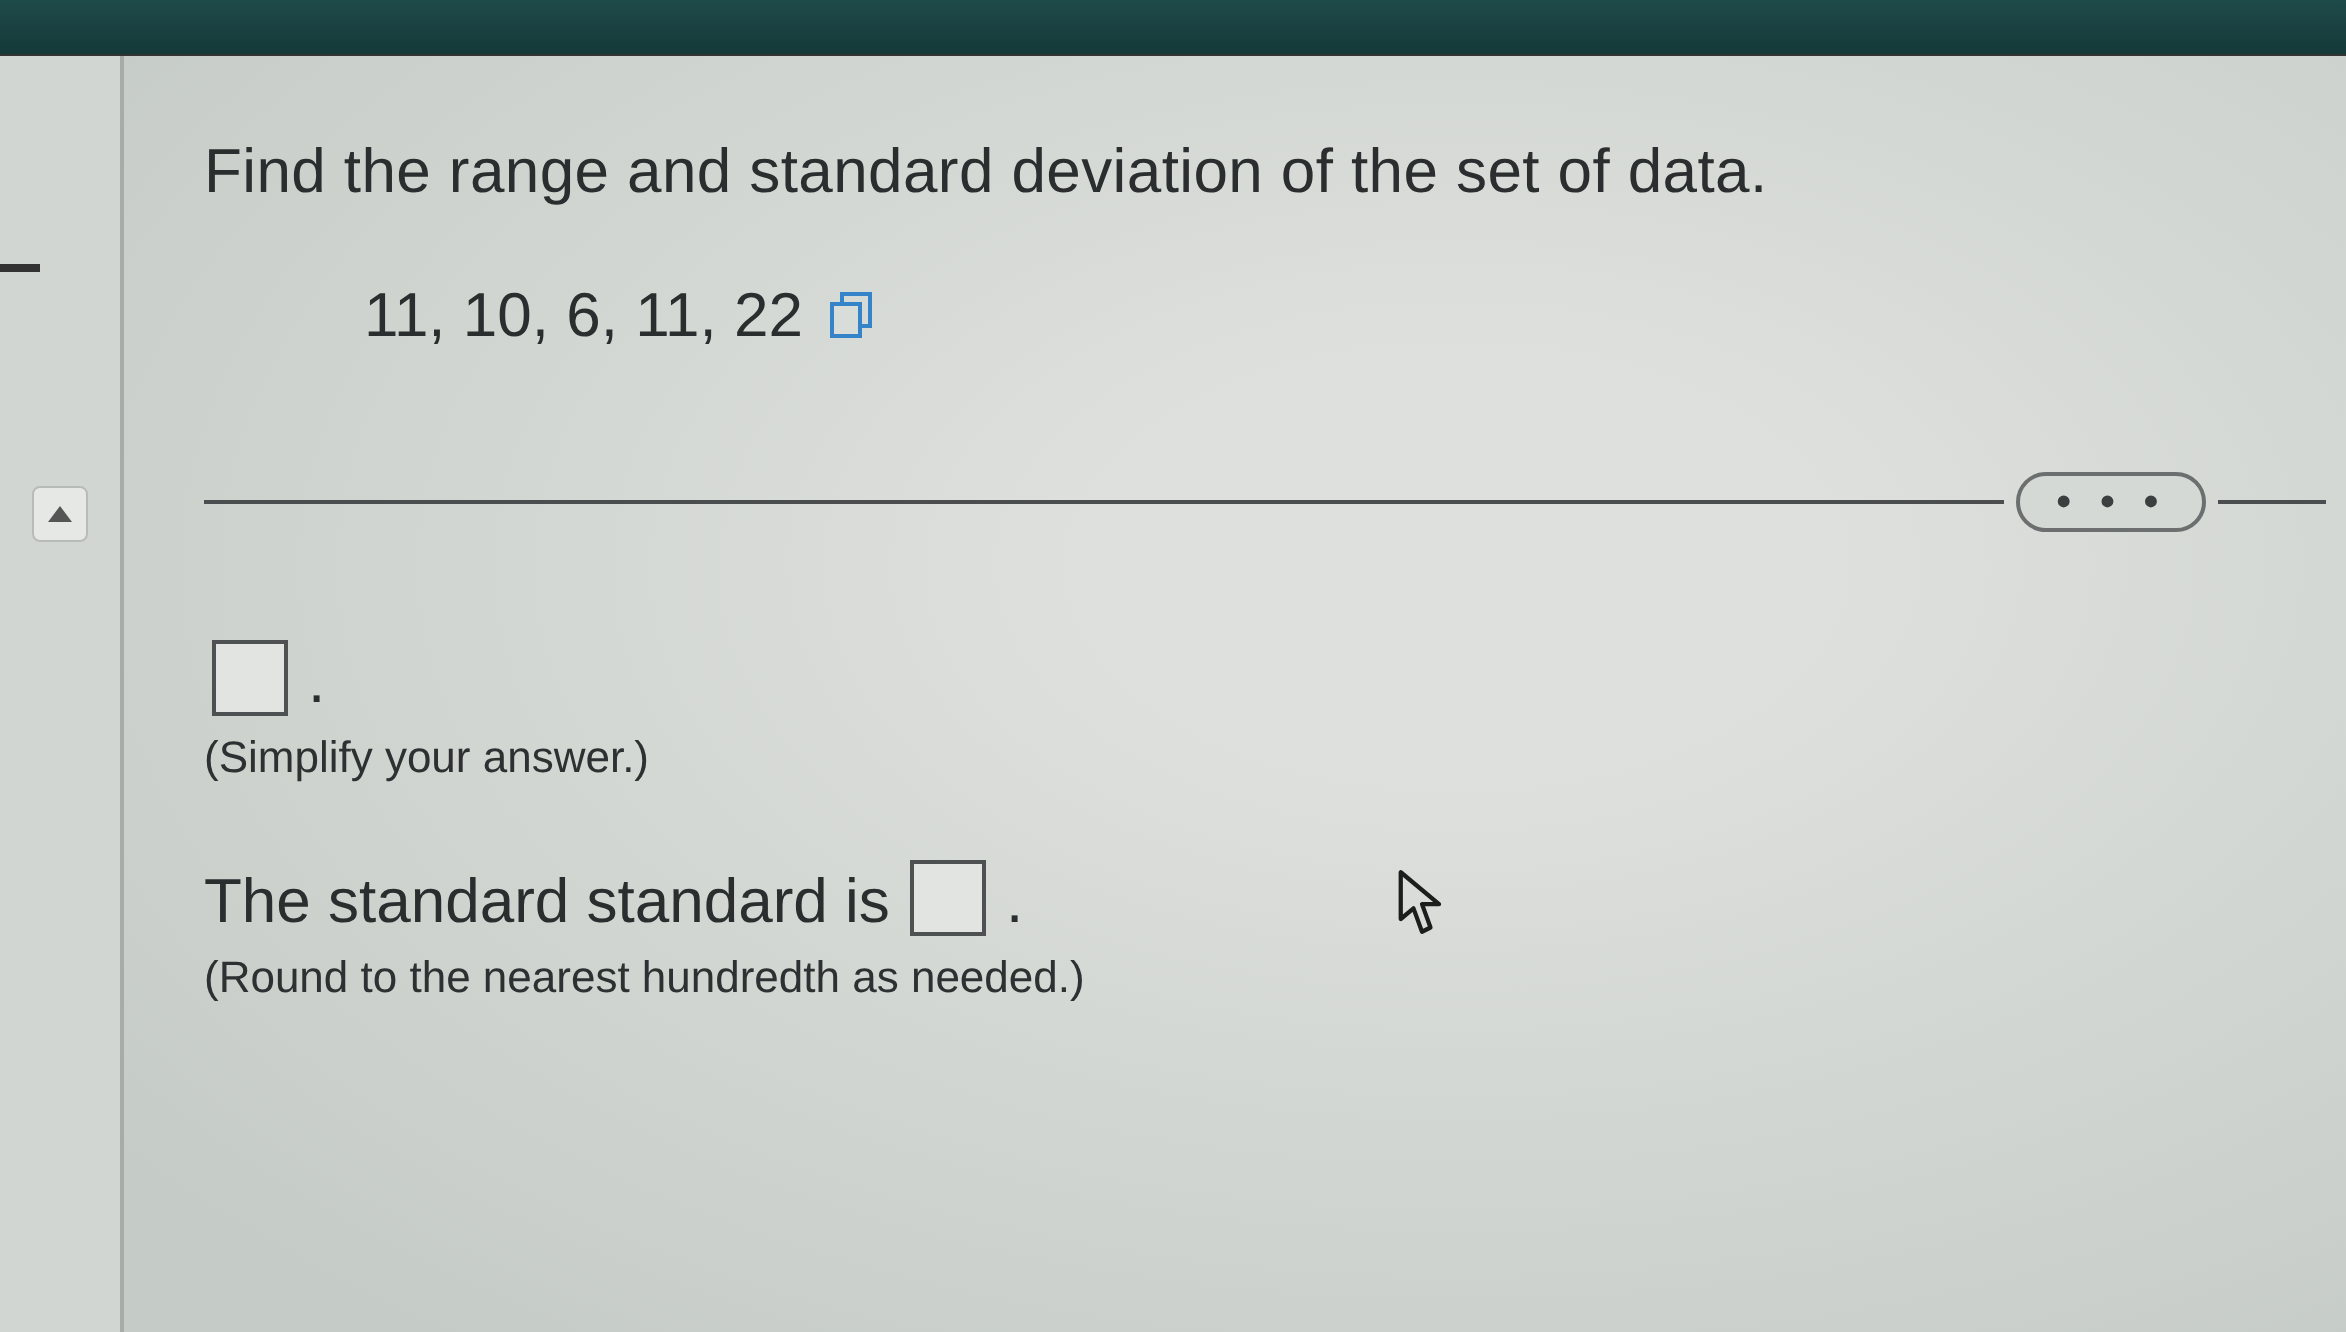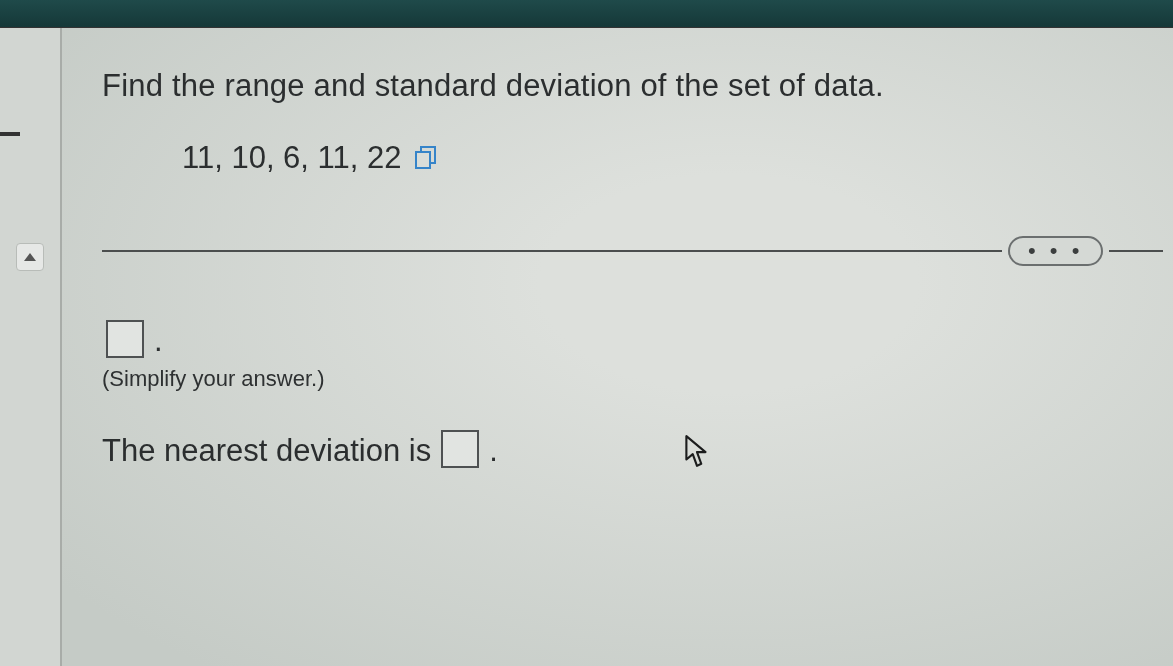--- a/index.html
+++ b/index.html
@@ -183,24 +183,25 @@
       <div class="divider-line right"></div>
     </div>
 
     <div class="answer-line">
       <span class="answer-box"></span>
       <span>.</span>
     </div>
     <div class="hint-line">(Simplify your answer.)</div>
 
     <div class="answer-line section2">
-      <span>The nearest deviation is</span>
+      <span>The standard standard is</span>
       <span class="answer-box"></span>
       <span>.</span>
       <span class="cursor">
         <svg viewBox="0 0 24 32">
           <path d="M2 2 L2 24 L8 19 L12 30 L16 28 L12 17 L20 17 Z" fill="none" stroke="#1c1d1d" stroke-width="2" stroke-linejoin="round"></path>
         </svg>
       </span>
     </div>
+    <div class="hint-line">(Round to the nearest hundredth as needed.)</div>
 
   </div>
 </div>
 
 </body></html>

